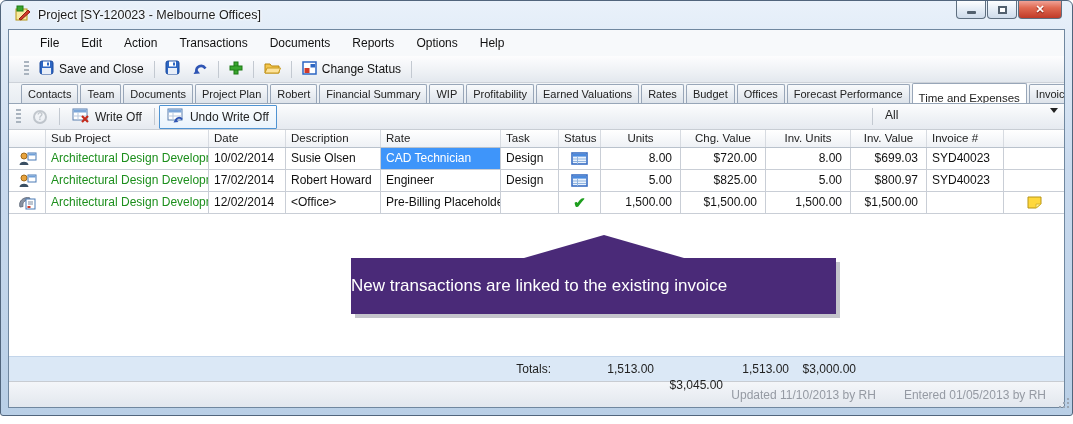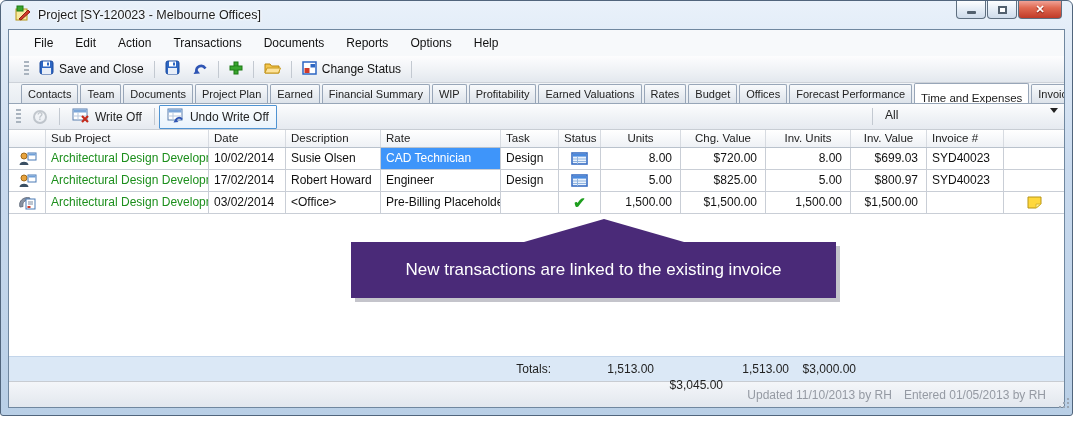--- a/index.html
+++ b/index.html
@@ -23,21 +23,21 @@
   .winbtn.close { width:44px; background:linear-gradient(#f0a296,#e06a52 40%,#c03a28); border-radius:0 0 4px 4px; }
   .glyph-min { width:9px; height:3px; background:#52606e; border-radius:1px; margin-top:5px; }
   .glyph-max { width:9px; height:8px; border:2px solid #52606e; background:#fff; }
   .glyph-close { color:#fff; font-size:11px; font-weight:bold; text-shadow:0 1px 1px #7a1408; }
   
   .client {
     position:absolute; left:7px; right:7px; top:28px; bottom:7px;
     border:1px solid #70879f; background:#fff; display:flex; flex-direction:column;
   }
   
-  .menubar { height:26px; background:#f7f9fb; display:flex; align-items:center; padding-left:14px; }
+  .menubar { height:26px; background:#f7f9fb; display:flex; align-items:center; padding-left:20px; }
   .menu-item { font-size:12px; color:#111; padding:4px 11px; cursor:default; }
   
   .toolbar { height:27px; background:linear-gradient(#fdfdfe,#eef1f5 60%,#e3e8ee); border-bottom:1px solid #cdd2d9; display:flex; align-items:center; padding-left:11px; }
   .grip { width:5px; height:16px; margin:0 4px; background:repeating-linear-gradient(to bottom,#aab4bf 0 2px,transparent 2px 4px); }
   .tbtn { display:flex; align-items:center; gap:5px; padding:3px 6px; font-size:12px; color:#111; border-radius:2px; cursor:default; }
   .tsep { width:1px; height:17px; background:#c3c9d1; margin:0 4px; }
   
   .tabstrip { height:21px; display:flex; align-items:flex-end; padding-left:12px; border-bottom:1px solid #97a6b8; background:linear-gradient(#f2f5f8,#e8edf2); white-space:nowrap; overflow:hidden; }
   .tab {
     flex-shrink:0; font-size:11px; color:#222; padding:3px 6px 2px;
@@ -68,27 +68,27 @@
   .bodyfill { flex:1; background:#fff; }
   
   .totals { position:relative; height:25px; background:#dbe8f6; border-top:1px solid #c3d5ea; }
   .totals span { position:absolute; top:5px; font-size:12px; color:#222; }
   .t-label { right:513px; }
   .t-units { right:410px; }
   .t-chg { right:341px;margin-top:16px; }
   .t-invunits { right:275px; }
   .t-invvalue { right:208px; }
   
-  .statusbar { height:26px; background:linear-gradient(#f4f6f9,#e2e7ee); border-top:1px solid #c8ccd2; display:flex; align-items:center; justify-content:flex-end; padding-right:18px; gap:12px; }
+  .statusbar { height:26px; background:linear-gradient(#f4f6f9,#e2e7ee); border-top:1px solid #c8ccd2; display:flex; align-items:center; justify-content:flex-end; padding-right:18px; gap:28px; }
   .statusbar span { font-size:12px; color:#959aa3; }
   .resizegrip { position:absolute; right:2px; bottom:2px; }
   
   .callout {
-    position:absolute; left:350px; top:241px; width:485px; height:56px;
-    background:#4a2a78; color:#fff; display:flex; align-items:center; justify-content:center;
+    position:absolute; left:350px; top:257px; width:485px; height:56px;
+    background:#4a2a78; color:#fff; display:flex; align-items:center; justify-content:flex-start;
     font-size:17px; box-shadow:4px 4px 0 rgba(125,125,140,.45);
   }
   .callout-arrow {
     position:absolute; top:-23px; left:173px; width:0; height:0;
     border-left:80px solid transparent; border-right:80px solid transparent;
     border-bottom:23px solid #4a2a78;
   }
 </style>
 </head>
 <body>
@@ -181,21 +181,21 @@
         <span>Change Status</span>
       </div>
       <div class="tsep"></div>
     </div>
 
     <div class="tabstrip">
       <span class="tab">Contacts</span>
       <span class="tab">Team</span>
       <span class="tab">Documents</span>
       <span class="tab">Project Plan</span>
-      <span class="tab">Earned</span>
+      <span class="tab">Robert</span>
       <span class="tab">Financial Summary</span>
       <span class="tab">WIP</span>
       <span class="tab">Profitability</span>
       <span class="tab">Earned Valuations</span>
       <span class="tab">Rates</span>
       <span class="tab">Budget</span>
       <span class="tab">Offices</span>
       <span class="tab">Forecast Performance</span>
       <span class="tab active">Time and Expenses</span>
       <span class="tab">Invoices</span>
@@ -319,21 +319,21 @@
       <div class="gcell icon">
           <svg width="19" height="15" viewBox="0 0 19 15">
             <path d="M2 12 C0 6 6 1 12 3 L11 5.5 C7 4.5 4 7.5 5 11.5 Z" fill="#8a93a3" stroke="#6a7382"></path>
             <rect x="8" y="4" width="9" height="10" fill="#fff" stroke="#4a7ab5"></rect>
             <line x1="10" y1="7" x2="15" y2="7" stroke="#7a8aa0"></line>
             <line x1="10" y1="9" x2="15" y2="9" stroke="#7a8aa0"></line>
             <rect x="9.5" y="11" width="3" height="2" fill="#d03a2b"></rect>
           </svg>
         </div>
       <div class="gcell green">Architectural Design Development</div>
-      <div class="gcell">03/02/2014</div>
+      <div class="gcell">12/02/2014</div>
       <div class="gcell">&lt;Office&gt;</div>
       <div class="gcell">Pre-Billing Placeholder</div>
       <div class="gcell"></div>
       <div class="gcell icon">
           <span class="check">✔</span>
         </div>
       <div class="gcell num">1,500.00</div>
       <div class="gcell num">$1,500.00</div>
       <div class="gcell num">1,500.00</div>
       <div class="gcell num">$1,500.00</div>

